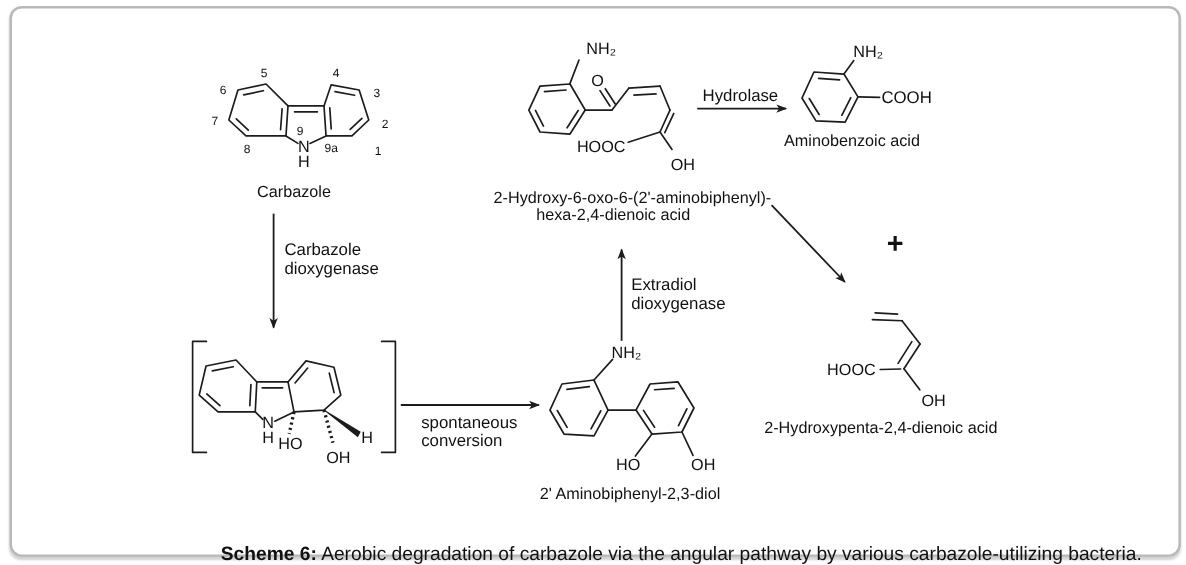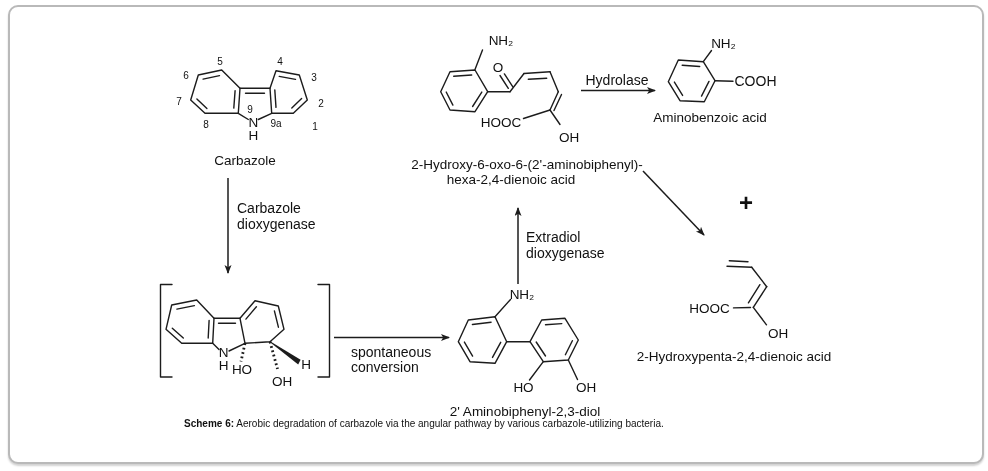--- a/index.html
+++ b/index.html
@@ -13,21 +13,21 @@
   .hash{stroke:#1c1c1c;stroke-width:2.8;fill:none;stroke-dasharray:1.8,2.7;stroke-linecap:butt;}
   .wedge{fill:#1c1c1c;stroke:none;}
   .arrow{stroke:#1c1c1c;stroke-width:1.5;fill:none;}
   text{fill:#111;}
   .atom{font-size:13.5px;text-anchor:middle;}
   .num{font-size:10px;text-anchor:middle;}
   .name{font-size:13.5px;text-anchor:middle;}
   .rxn{font-size:14px;text-anchor:start;}
   .rxnc{font-size:14px;text-anchor:middle;}
   .plus{font-size:24px;font-weight:bold;text-anchor:middle;}
-  .caption{position:absolute;left:184px;top:418px;font-size:10px;white-space:nowrap;}
+  .caption{position:absolute;left:184px;top:454px;font-size:16px;white-space:nowrap;}
   .caption b{font-weight:bold;}
 </style>
 </head>
 <body>
 
 <div class="panel"></div>
 
 <svg class="scheme" width="988" height="471" viewBox="0 0 988 471">
   <defs>
     <marker id="ah" markerWidth="10" markerHeight="8" refX="8" refY="3.5" orient="auto" markerUnits="userSpaceOnUse">

